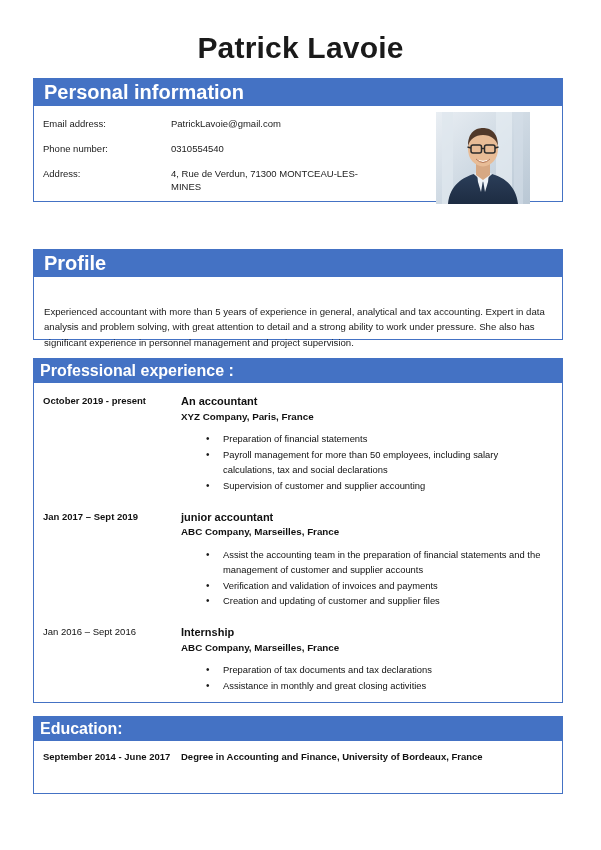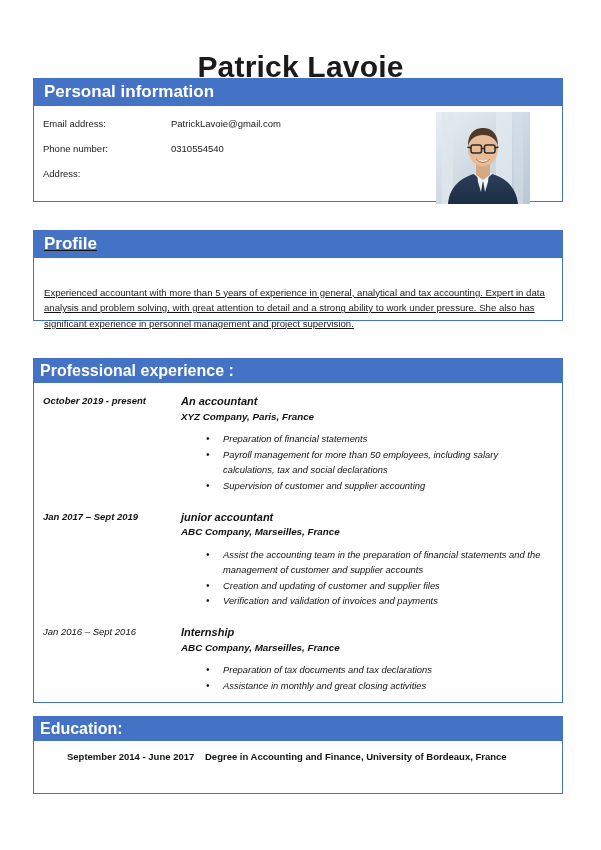--- a/index.html
+++ b/index.html
@@ -23,41 +23,41 @@
     box-sizing: border-box;
   }
 
   
   .name-title {
     text-align: center;
     font-size: 30px;
     font-weight: bold;
     letter-spacing: 0.2px;
     color: #1a1a1a;
-    padding-top: 50px;
+    padding-top: 31px;
     line-height: 1.1;
   }
 
   
   .section {
     position: absolute;
     left: 33px;
     width: 530px;
     box-sizing: border-box;
   }
   .sec-header {
     background: #4472C4;
     color: #ffffff;
     box-sizing: border-box;
     display: flex;
     align-items: center;
   }
   .sec-header.big {
     height: 28px;
-    font-size: 17px;
+    font-size: 20px;
     font-weight: bold;
     padding-left: 11px;
   }
   .sec-header.small {
     height: 25px;
     font-size: 16px;
     font-weight: bold;
     padding-left: 7px;
   }
   .sec-body {
@@ -96,38 +96,37 @@
     right: 32px;
     top: 6px;
     width: 94px;
     height: 92px;
     overflow: hidden;
     background: #d9e2ec;
   }
   .photo svg { display: block; width: 100%; height: 100%; }
 
   
-  #profile { top: 230px; text-decoration: underline; }
+  #profile { top: 249px; }
   #profile .sec-body {
     height: 63px;
     padding: 17px 12px 0 10px;
   }
   .profile-text {
     font-size: 9.6px;
     line-height: 1.62;
     text-align: left;
     color: #1a1a1a;
   }
 
   
   #professional-experience { top: 358px; }
   #professional-experience .sec-body {
     height: 320px;
     padding: 10px 0 0 0;
-    font-style: italic;
   }
   .exp-entry { display: flex; padding: 0 0 0 9px; }
   .exp-entry + .exp-entry { margin-top: 14px; }
   .exp-date {
     width: 138px;
     flex: 0 0 138px;
     font-size: 9.5px;
     line-height: 1.45;
     padding-top: 1px;
   }
@@ -170,21 +169,20 @@
     height: 53px;
     padding: 9px 0 0 0;
   }
   .edu-entry { display: flex; padding: 0 0 0 9px; }
   .edu-date {
     width: 138px;
     flex: 0 0 138px;
     font-size: 9.5px;
     font-weight: bold;
     line-height: 1.5;
-    margin-left: 24px;
   }
   .edu-degree {
     flex: 1 1 auto;
     font-size: 9.5px;
     font-weight: bold;
     line-height: 1.5;
     padding-right: 10px;
   }
 </style>
 </head>
@@ -205,20 +203,21 @@
         <div class="pi-value">PatrickLavoie@gmail.com</div>
       </div>
 
       <div class="pi-row">
         <div class="pi-label">Phone number:</div>
         <div class="pi-value">0310554540</div>
       </div>
 
       <div class="pi-row">
         <div class="pi-label">Address:</div>
+        <div class="pi-value">4, Rue de Verdun, 71300 MONTCEAU-LES-MINES</div>
       </div>
 
       <div class="photo">
         <svg viewBox="0 0 94 92" preserveAspectRatio="xMidYMid slice">
           <defs>
             <linearGradient id="bgGrad" x1="0" y1="0" x2="1" y2="1">
               <stop offset="0%" stop-color="#e9eef3"></stop>
               <stop offset="55%" stop-color="#cdd8e2"></stop>
               <stop offset="100%" stop-color="#b9c7d4"></stop>
             </linearGradient>
@@ -288,22 +287,22 @@
         </div>
       </div>
 
       <div class="exp-entry">
         <div class="exp-date bold">Jan 2017 – Sept 2019</div>
         <div class="exp-main">
           <div class="exp-role">junior accountant</div>
           <div class="exp-company">ABC Company, Marseilles, France</div>
           <ul class="exp-bullets">
             <li>Assist the accounting team in the preparation of financial statements and the management of customer and supplier accounts</li>
+            <li>Verification and validation of invoices and payments</li>
             <li>Creation and updating of customer and supplier files</li>
-            <li>Verification and validation of invoices and payments</li>
           </ul>
         </div>
       </div>
 
       <div class="exp-entry">
         <div class="exp-date">Jan 2016 – Sept 2016</div>
         <div class="exp-main">
           <div class="exp-role">Internship</div>
           <div class="exp-company">ABC Company, Marseilles, France</div>
           <ul class="exp-bullets">

